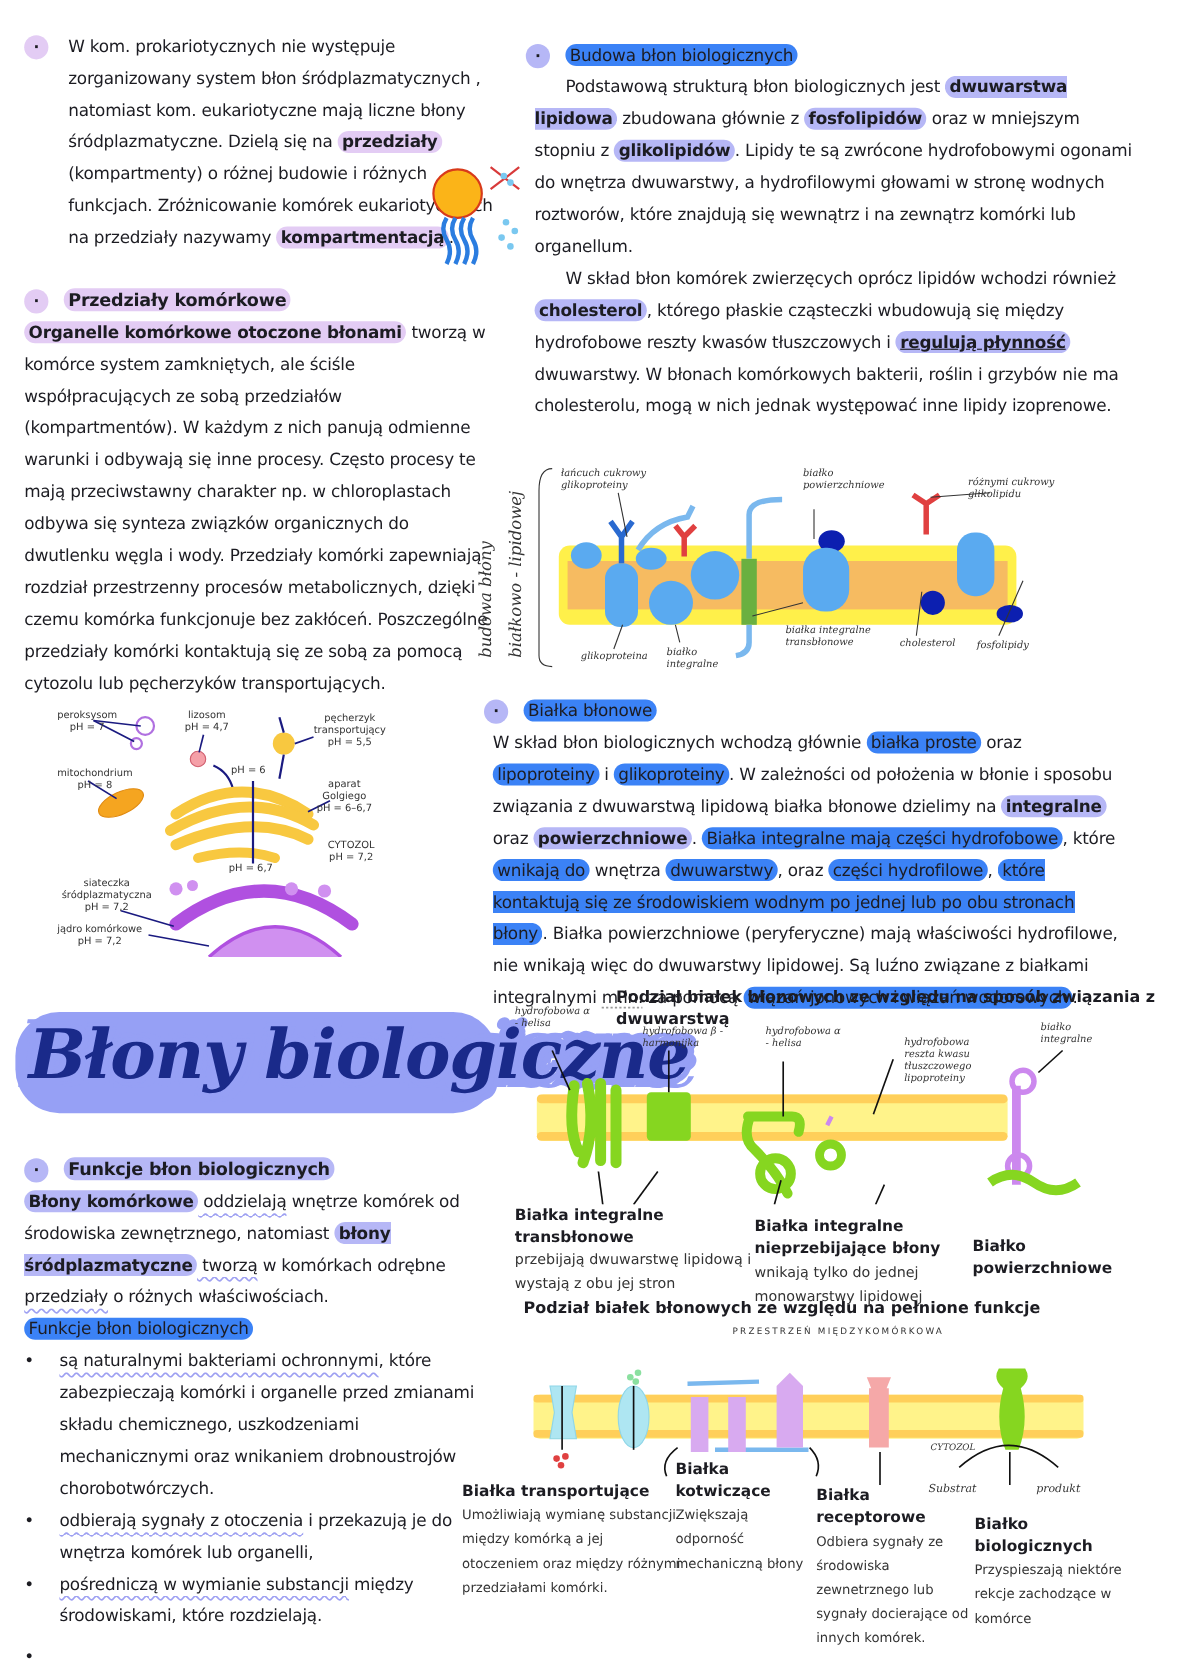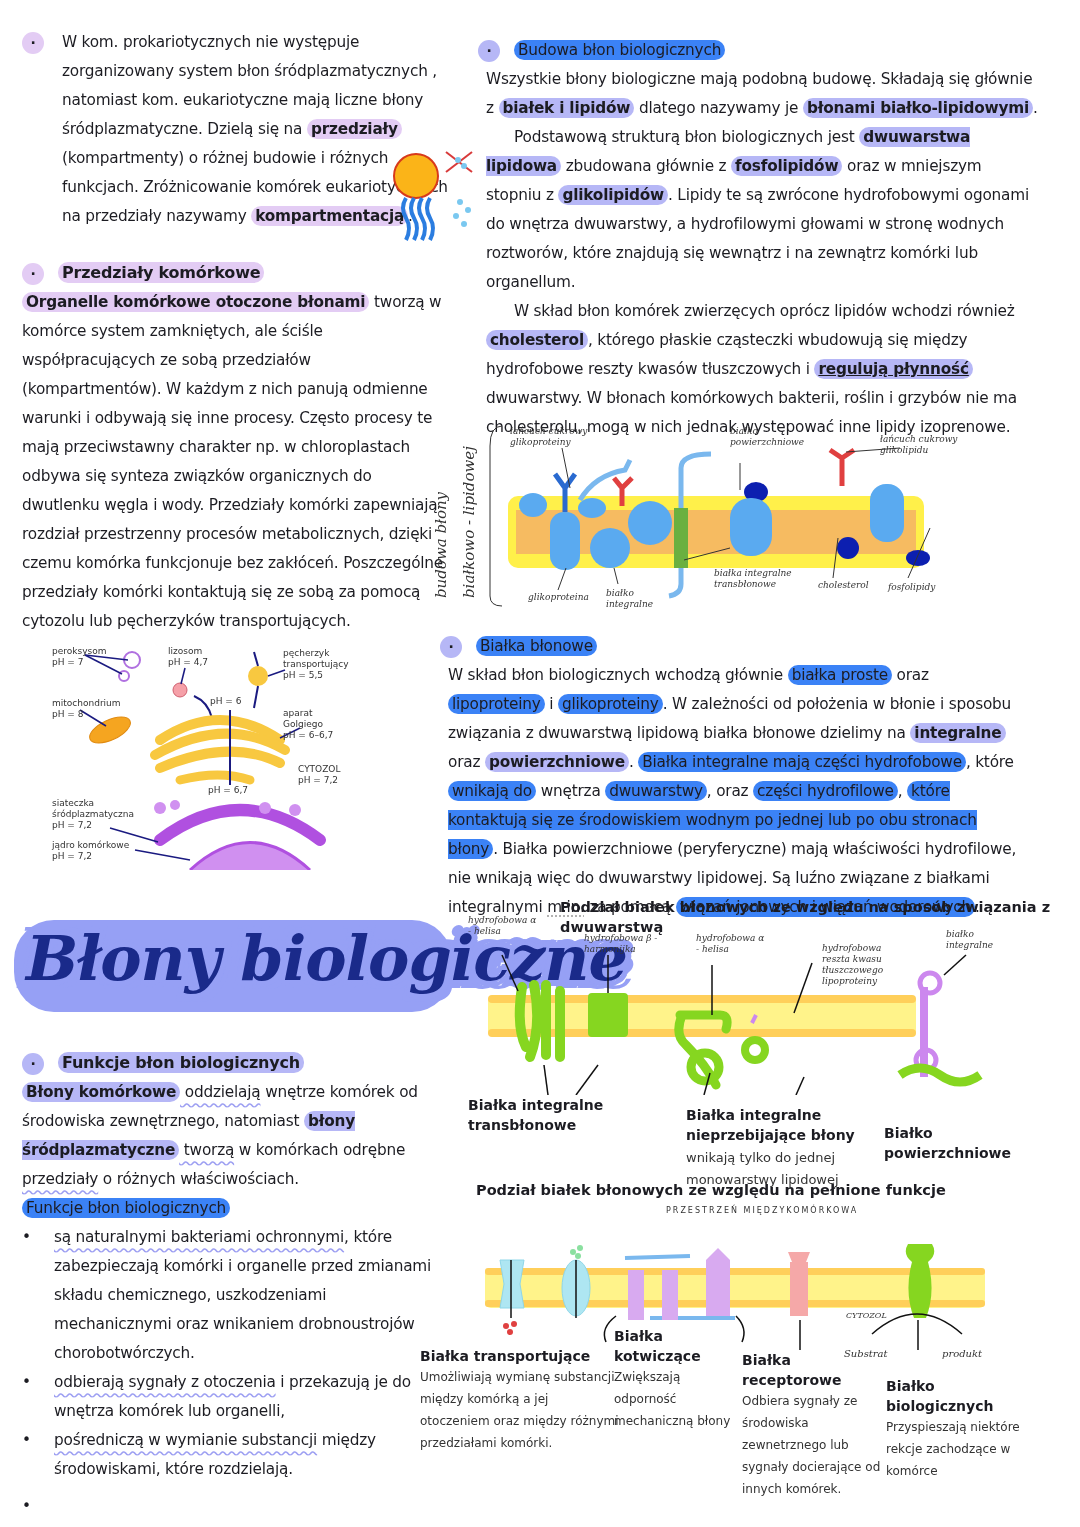--- a/index.html
+++ b/index.html
@@ -63,21 +63,21 @@
 
 <div class="abs txt" style="left:22px; top:258px; width:430px;">
   <div>
     <span class="bullet-dot bullet-pink">·</span><span class="bold hl-pink heading">Przedziały komórkowe</span>
   </div>
   <p>
     <span class="bold hl-pink">Organelle komórkowe otoczone błonami</span><span> tworzą w komórce system zamkniętych, ale ściśle współpracujących ze sobą przedziałów (kompartmentów). W każdym z nich panują odmienne warunki i odbywają się inne procesy. Często procesy te mają przeciwstawny charakter np. w chloroplastach odbywa się synteza związków organicznych do dwutlenku węgla i wody. Przedziały komórki zapewniają rozdział przestrzenny procesów metabolicznych, dzięki czemu komórka funkcjonuje bez zakłóceń. Poszczególne przedziały komórki kontaktują się ze sobą za pomocą cytozolu lub pęcherzyków transportujących.</span>
   </p>
 </div>
 
-<div class="abs" style="left:40px; top:640px; width:330px; height:230px;">
+<div class="abs" style="left:40px; top:640px; width:330px; height:230px;text-align:center;">
   <svg width="330" height="230" viewBox="0 0 330 230">
     <circle cx="92" cy="20" r="8" fill="none" stroke="#b070e0" stroke-width="2"></circle>
     <circle cx="84" cy="36" r="5" fill="none" stroke="#b070e0" stroke-width="2"></circle>
     <line x1="45" y1="15" x2="88" y2="20" stroke="#1a1a80" stroke-width="1.5"></line>
     <line x1="45" y1="15" x2="82" y2="34" stroke="#1a1a80" stroke-width="1.5"></line>
     <ellipse cx="70" cy="90" rx="22" ry="10" transform="rotate(-25 70 90)" fill="#f5a520" stroke="#e08a10"></ellipse>
     <line x1="40" y1="70" x2="66" y2="86" stroke="#1a1a80" stroke-width="1.5"></line>
     <circle cx="140" cy="50" r="7" fill="#f5a0a8" stroke="#d06070"></circle>
     <line x1="145" y1="28" x2="141" y2="44" stroke="#1a1a80" stroke-width="1.5"></line>
     <path d="M172 78 q-4 -16 -18 -22" stroke="#1a1a80" stroke-width="2" fill="none"></path>
@@ -168,23 +168,20 @@
         <span style="width:32px; flex:0 0 auto;">•</span>
         <span></span>
       </li>
   </ul>
 </div>
 
 <div class="abs txt" style="left:478px; top:36px; width:560px;">
   <div>
     <span class="bullet-dot bullet-blue">·</span><span class="hl-blue-soft">Budowa błon biologicznych</span>
   </div>
-  <p style="padding-left:8px;">
-    <span>Wszystkie błony biologiczne mają podobną budowę. Składają się głównie z </span><span class="bold hl-blue">białek i lipidów</span><span> dlatego nazywamy je </span><span class="bold hl-blue">błonami białko-lipidowymi</span><span>.</span>
-  </p>
   <p style="padding-left:8px;">
     <span class="indent"></span><span>Podstawową strukturą błon biologicznych jest </span><span class="bold hl-blue">dwuwarstwa lipidowa</span><span> zbudowana głównie z </span><span class="bold hl-blue">fosfolipidów</span><span> oraz w mniejszym stopniu z </span><span class="bold hl-blue">glikolipidów</span><span>. Lipidy te są zwrócone hydrofobowymi ogonami do wnętrza dwuwarstwy, a hydrofilowymi głowami w stronę wodnych roztworów, które znajdują się wewnątrz i na zewnątrz komórki lub organellum.</span>
   </p>
   <p style="padding-left:8px;">
     <span class="indent"></span><span>W skład błon komórek zwierzęcych oprócz lipidów wchodzi również </span><span class="bold hl-blue">cholesterol</span><span>, którego płaskie cząsteczki wbudowują się między hydrofobowe reszty kwasów tłuszczowych i </span><span class="bold hl-blue" style="text-decoration:underline;">regulują płynność</span><span> dwuwarstwy. W błonach komórkowych bakterii, roślin i grzybów nie ma cholesterolu, mogą w nich jednak występować inne lipidy izoprenowe.</span>
   </p>
 </div>
 
 <div class="abs" style="left:430px; top:408px; width:560px; height:205px;">
   <div class="abs hand-label" style="left:6px; top:30px; transform:rotate(-90deg); transform-origin:left top; top:190px; font-size:15px; width:180px;">budowa błony</div>
@@ -214,21 +211,21 @@
     <line x1="310" y1="55" x2="310" y2="82" stroke="#333" stroke-width="1"></line>
     <line x1="470" y1="40" x2="416" y2="44" stroke="#333" stroke-width="1"></line>
     <line x1="128" y1="182" x2="136" y2="160" stroke="#333" stroke-width="1"></line>
     <line x1="184" y1="160" x2="188" y2="176" stroke="#333" stroke-width="1"></line>
     <line x1="300" y1="140" x2="254" y2="152" stroke="#333" stroke-width="1"></line>
     <line x1="403" y1="170" x2="408" y2="130" stroke="#333" stroke-width="1"></line>
     <line x1="478" y1="170" x2="500" y2="120" stroke="#333" stroke-width="1"></line>
   </svg>
   <div class="abs hand-label" style="left:80px; top:18px; width:110px;">łańcuch cukrowy glikoproteiny</div>
   <div class="abs hand-label" style="left:300px; top:18px; width:90px;">białko powierzchniowe</div>
-  <div class="abs hand-label" style="left:450px; top:26px; width:100px;">łańcuch cukrowy glikolipidu</div>
+  <div class="abs hand-label" style="left:450px; top:26px; width:100px;">różnymi cukrowy glikolipidu</div>
   <div class="abs hand-label" style="left:98px; top:184px;">glikoproteina</div>
   <div class="abs hand-label" style="left:176px; top:180px; width:60px;">białko integralne</div>
   <div class="abs hand-label" style="left:284px; top:160px; width:80px;">białka integralne transbłonowe</div>
   <div class="abs hand-label" style="left:388px; top:172px;">cholesterol</div>
   <div class="abs hand-label" style="left:458px; top:174px;">fosfolipidy</div>
 </div>
 
 <div class="abs txt" style="left:440px; top:632px; width:590px;">
   <div>
     <span class="bullet-dot bullet-blue">·</span><span class="hl-blue-soft">Białka błonowe</span>
@@ -264,20 +261,21 @@
     <line x1="252" y1="70" x2="252" y2="120" stroke="#111" stroke-width="1.5"></line>
     <line x1="352" y1="68" x2="334" y2="118" stroke="#111" stroke-width="1.5"></line>
     <line x1="484" y1="80" x2="506" y2="60" stroke="#111" stroke-width="1.5"></line>
     <path d="M88 200 l-4 -30" stroke="#111" stroke-width="1.5"></path>
     <path d="M116 200 l22 -30" stroke="#111" stroke-width="1.5"></path>
     <path d="M244 200 l6 -22" stroke="#111" stroke-width="1.5"></path>
     <path d="M336 200 l8 -18" stroke="#111" stroke-width="1.5"></path>
   </svg>
   <div class="abs" style="left:8px; top:200px; width:220px;">
     <div class="cap-title">Białka integralne transbłonowe</div>
+    <div class="cap-text">przebijają dwuwarstwę lipidową i wystają z obu jej stron</div>
   </div>
   <div class="abs" style="left:226px; top:210px; width:200px;">
     <span class="cap-title">Białka integralne nieprzebijające błony</span><span class="cap-text"> wnikają tylko do jednej monowarstwy lipidowej</span>
   </div>
   <div class="abs cap-title" style="left:424px; top:228px;">Białko powierzchniowe</div>
 </div>
 
 <div class="abs cap-title" style="left:476px; top:1180px; font-size:14.5px;">Podział białek błonowych ze względu na pełnione funkcje</div>
 <div class="abs small-label" style="left:666px; top:1205px; letter-spacing:2px; font-size:8px;">PRZESTRZEŃ   MIĘDZYKOMÓRKOWA</div>
 <div class="abs" style="left:410px; top:1230px; width:640px; height:120px;">

